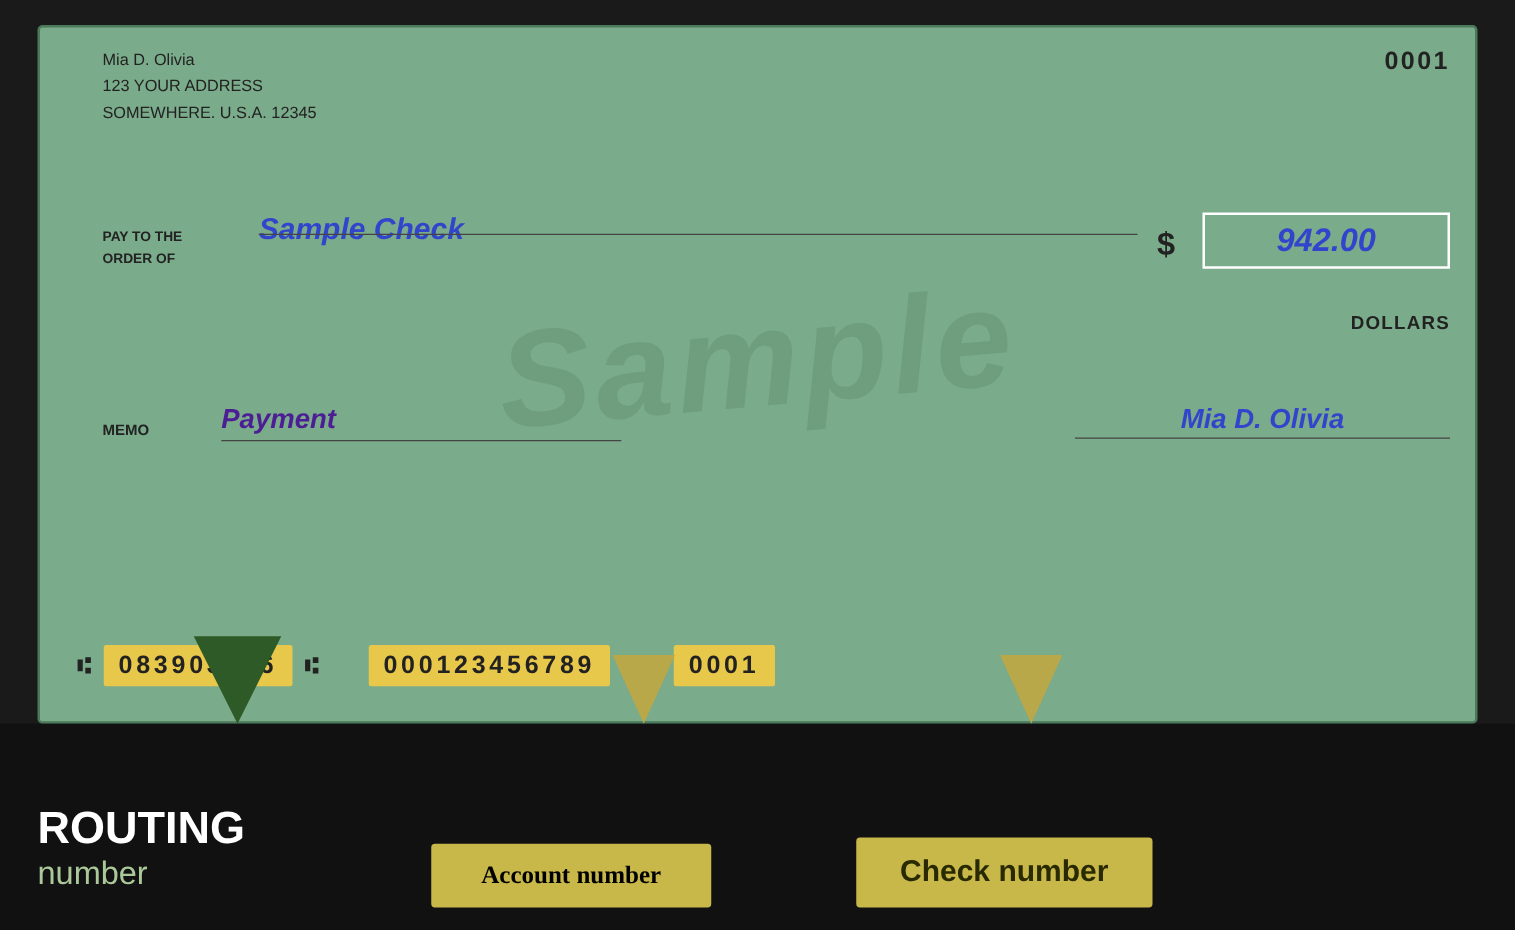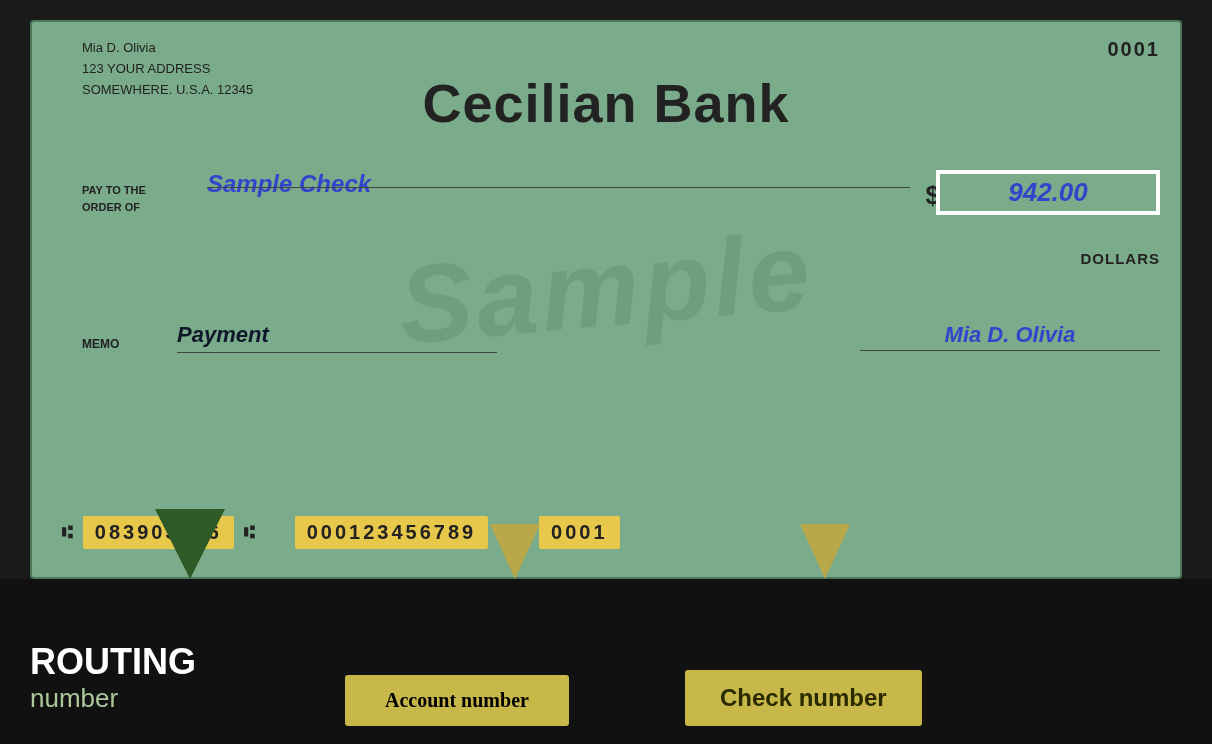--- a/index.html
+++ b/index.html
@@ -146,23 +146,23 @@
       font-size: 26px;
       color: #222;
       font-weight: bold;
     }
 
     
     .amount-box {
       position: absolute;
       top: 148px;
       right: 20px;
-      width: 224px;
+      width: 198px;
       height: 45px;
-      border: 4px solid #ffffff;
+      border: 2px solid #ffffff;
       background: transparent;
       display: flex;
       align-items: center;
       justify-content: center;
     }
 
     .amount-value {
       font-size: 26px;
       color: #3344cc;
       font-style: italic;
@@ -201,21 +201,21 @@
       font-size: 12px;
       color: #222;
       font-weight: bold;
     }
 
     .memo-value {
       position: absolute;
       top: 300px;
       left: 145px;
       font-size: 22px;
-      color: #0f172a;
+      color: #4c1d95;
       font-style: italic;
       font-weight: bold;
       border-bottom: 1px solid #444;
       padding-bottom: 4px;
       width: 320px;
     }
 
     
     .signature-line {
       position: absolute;
@@ -354,21 +354,20 @@
   <div class="watermark">Sample</div>
 
   <div class="check-number-top">0001</div>
 
   <div class="account-holder">
     <div>Mia D. Olivia</div>
     <div>123 YOUR ADDRESS</div>
     <div>SOMEWHERE. U.S.A. 12345</div>
   </div>
 
-  <div class="bank-name">Cecilian Bank</div>
 
 
   <div class="pay-label">
     <div>PAY TO THE</div>
     <div>ORDER OF</div>
   </div>
   <div class="payee-value">Sample Check</div>
   <div class="payee-line"></div>
 
   <div class="dollar-sign">$</div>

